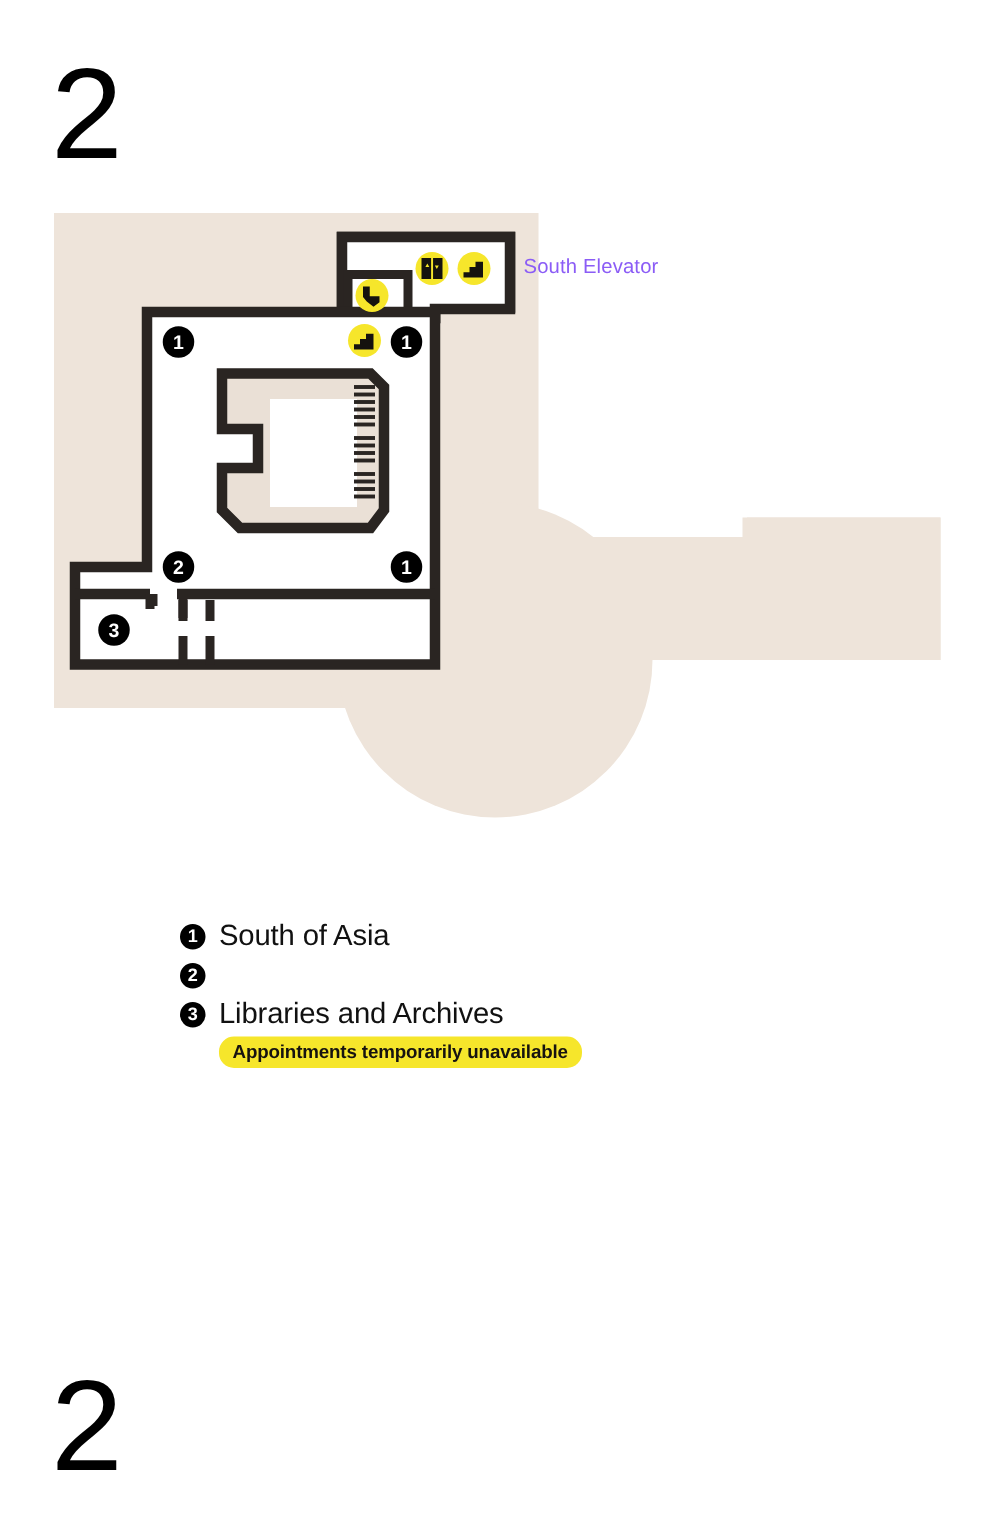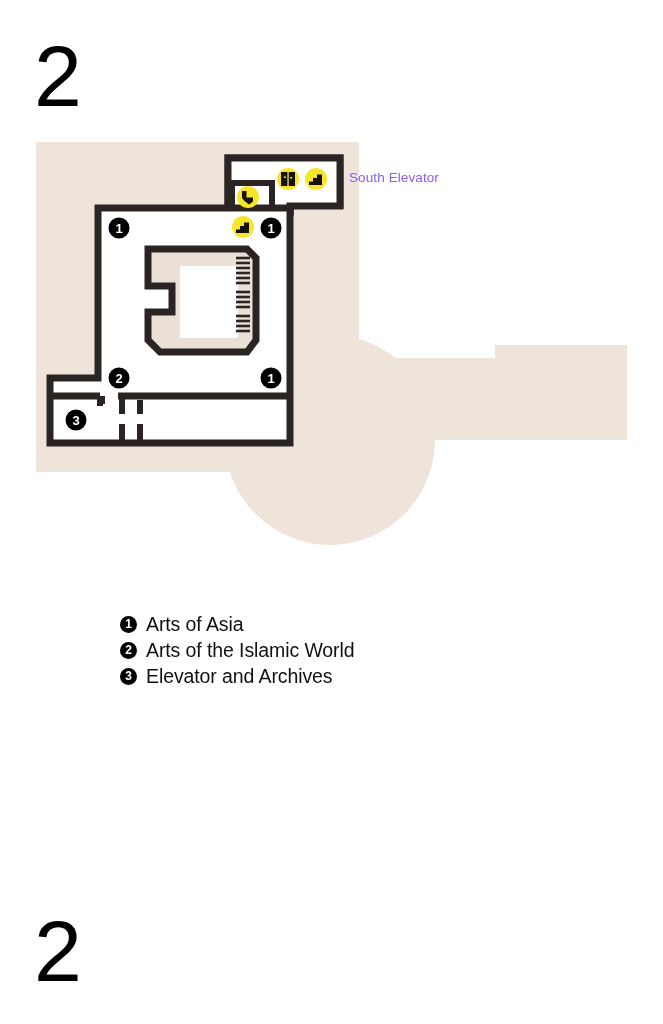--- a/index.html
+++ b/index.html
@@ -235,31 +235,33 @@
 
     </svg>
 
     <div class="south-elev-label">South Elevator</div>
   </div>
 
   <div class="legend">
 
     <div class="legend-row">
       <div class="legend-badge">1</div>
-      <div class="legend-text">Arts of Asia</div>
+      <div class="legend-text">South of Asia</div>
     </div>
 
     <div class="legend-row">
       <div class="legend-badge">2</div>
-      <div class="legend-text">Arts of the Islamic World</div>
     </div>
 
     <div class="legend-row">
       <div class="legend-badge">3</div>
-      <div class="legend-text">Elevator and Archives</div>
-    </div>
-
+      <div class="legend-text">Libraries and Archives</div>
+    </div>
+
+    <div class="legend-note-wrap">
+      <span class="legend-note">Appointments temporarily unavailable</span>
+    </div>
 
   </div>
 
   <div class="floor-num bottom">2</div>
 
 </div>
 
 </body></html>

